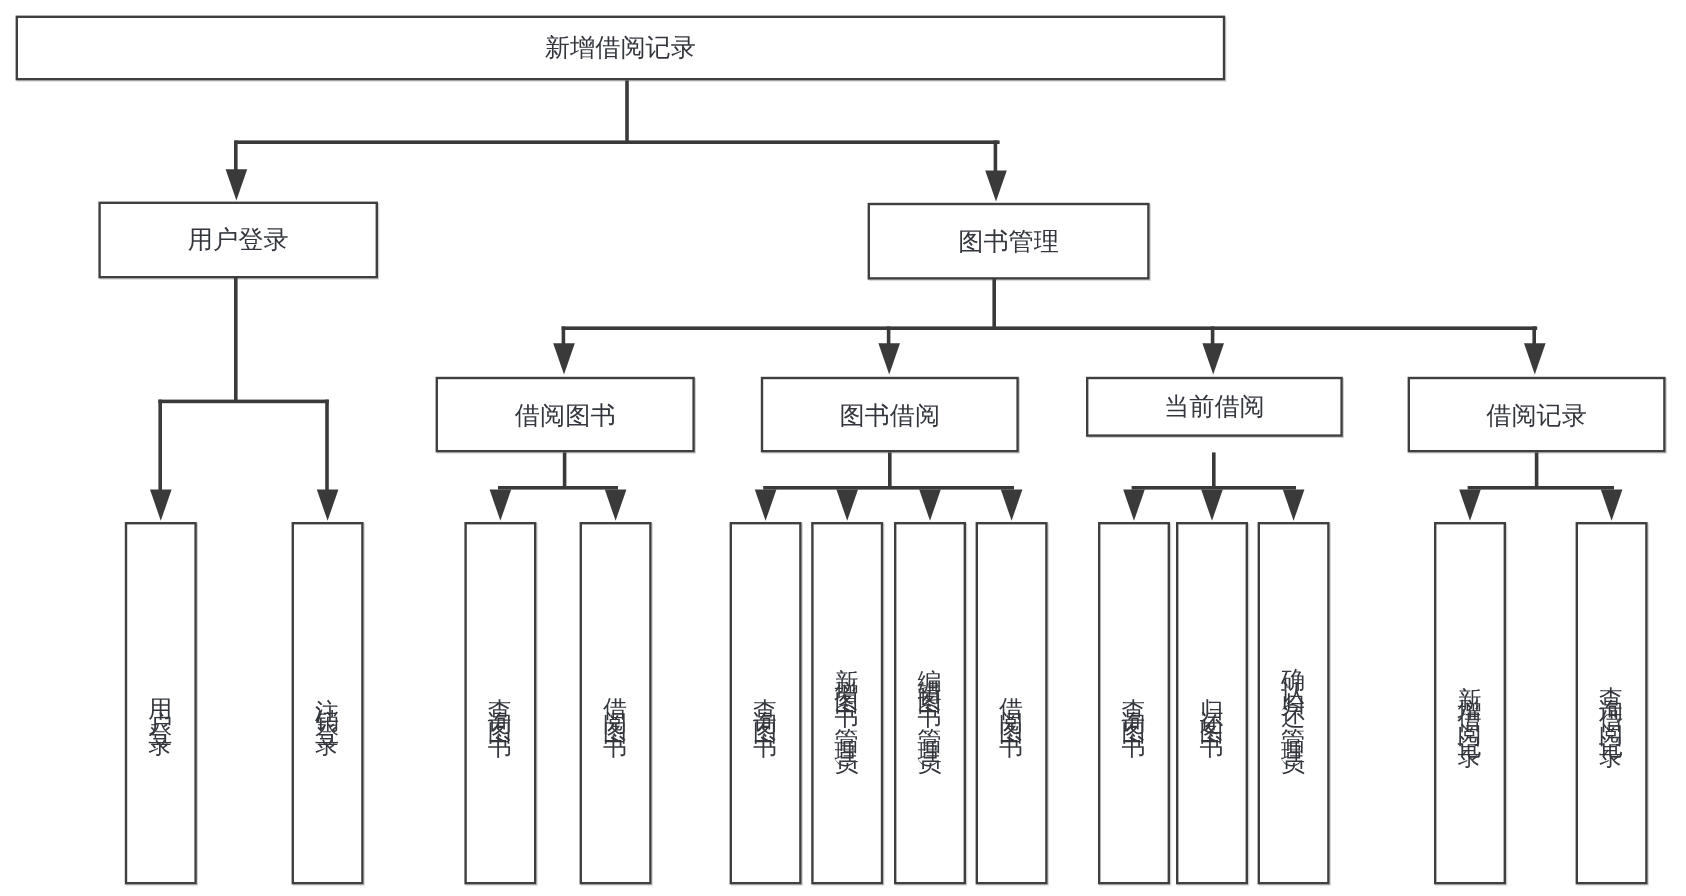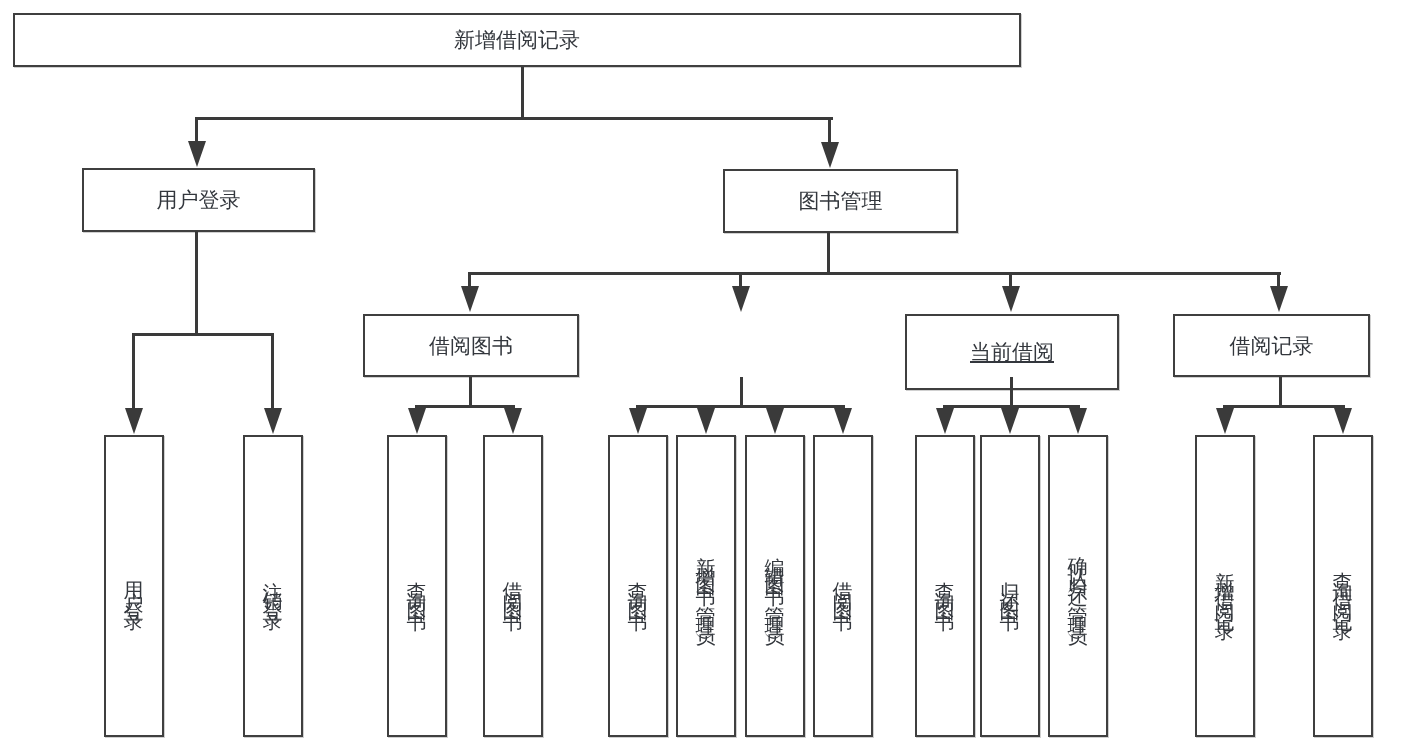--- a/index.html
+++ b/index.html
@@ -88,24 +88,27 @@
   <div class="vl" style="left:1009px; top:272px; height:16px;"></div>
   <div class="vl" style="left:1277px; top:272px; height:16px;"></div>
   <div class="arrow" style="left:461px; top:286px;"></div>
   <div class="arrow" style="left:732px; top:286px;"></div>
   <div class="arrow" style="left:1002px; top:286px;"></div>
   <div class="arrow" style="left:1270px; top:286px;"></div>
 
   <div class="box" style="left:363px; top:314px; width:216px; height:63px;">
     <span>借阅图书</span>
   </div>
-  <div class="box" style="left:905px; top:314px; width:214px; height:76px;text-decoration:underline;">
+  <div class="box" style="left:634px; top:314px; width:215px; height:63px;">
+    <span>图书借阅</span>
+  </div>
+  <div class="box" style="left:905px; top:314px; width:214px; height:50px;">
     <span>当前借阅</span>
   </div>
-  <div class="box" style="left:1173px; top:314px; width:197px; height:63px;">
+  <div class="box" style="left:1173px; top:314px; width:215px; height:63px;">
     <span>借阅记录</span>
   </div>
 
   <div class="vl" style="left:469px; top:377px; height:30px;"></div>
   <div class="vl" style="left:740px; top:377px; height:30px;"></div>
   <div class="vl" style="left:1010px; top:377px; height:30px;"></div>
   <div class="vl" style="left:1279px; top:377px; height:30px;"></div>
 
   <div class="hl" style="left:415px; top:405px; width:100px;"></div>
   <div class="hl" style="left:636px; top:405px; width:209px;"></div>

